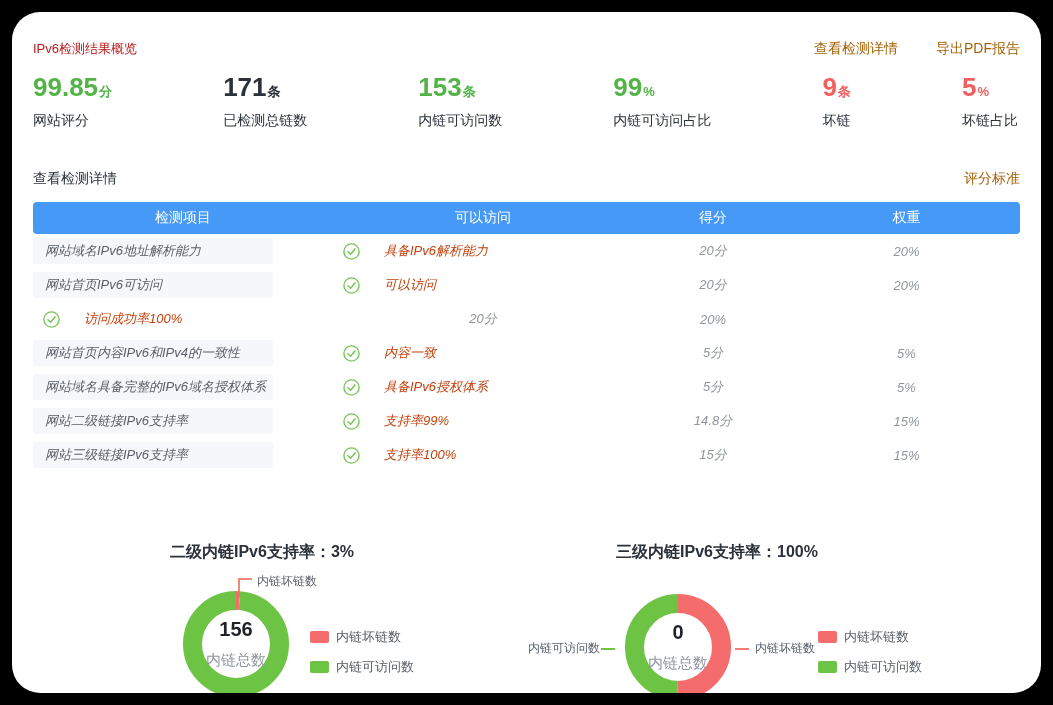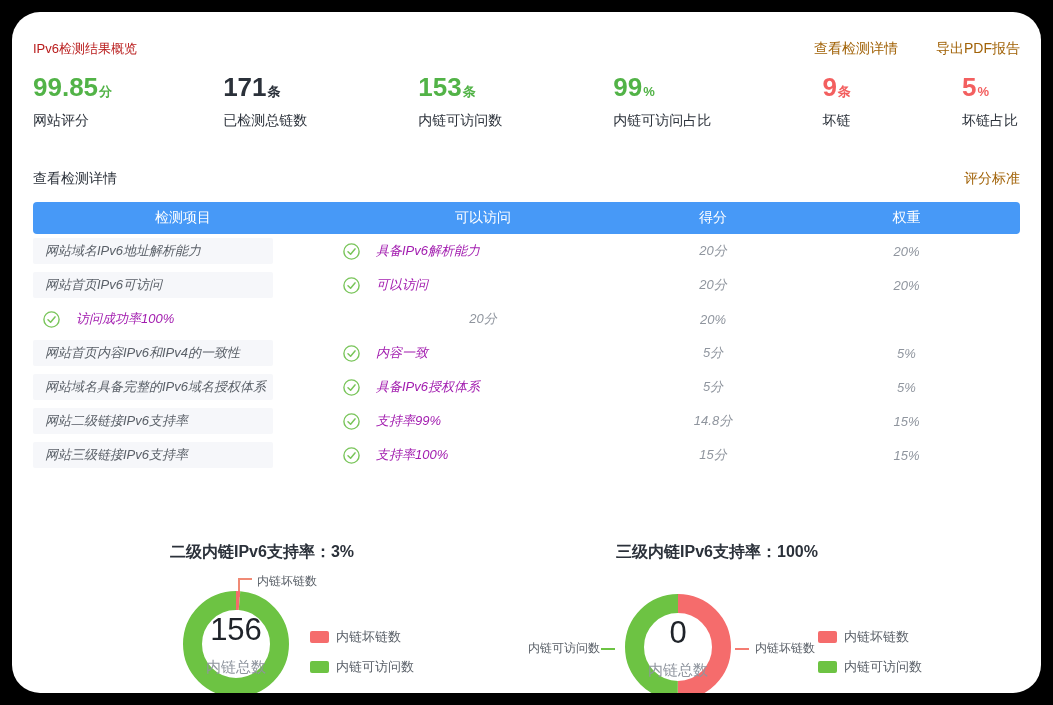--- a/index.html
+++ b/index.html
@@ -41,32 +41,32 @@
   .thead div { text-align:center; color:#fff; font-size:14px; }
   .trow {
     display:grid; grid-template-columns:300px 300px 160px 1fr;
     height:34px; align-items:center;font-style:italic;
   }
   .c1-bg {
     width:240px; height:26px; background:#f6f7fa; border-radius:2px;
     display:flex; align-items:center; padding-left:12px;
     font-size:13px; color:#5a6068;
   }
-  .c2 { display:flex; align-items:center; gap:16px; padding-left:10px; font-size:13px; color:#a21caf; }
+  .c2 { display:flex; align-items:center; gap:24px; padding-left:10px; font-size:13px; color:#c2410c; }
   .c3,.c4 { text-align:center; font-size:13px; color:#8f959e; }
   .check { width:17px; height:17px; display:inline-flex; }
   
   .charts { position:relative; height:243px; margin-top:0; }
   .chart-title { position:absolute; width:280px; text-align:center; font-size:16px; font-weight:bold; color:#2b313a; }
   .donut { position:absolute; width:112px; height:112px; }
   .donut-center {
     position:absolute; width:112px; height:112px;
     display:flex; flex-direction:column; align-items:center; justify-content:center;
   }
-  .donut-center .cv { font-size:31px; font-weight:400; color:#1f2329; }
+  .donut-center .cv { font-size:20px; font-weight:700; color:#1f2329; }
   .donut-center .cl { font-size:15px; color:#8f959e; margin-top:10px;font-family:Liberation Serif, serif; }
   .callout-label { position:absolute; font-size:12px; color:#5a6068; white-space:nowrap; }
   .elbow-tl { position:absolute; width:14px; height:19px; border-left:2px solid #f08a75; border-top:2px solid #f08a75; }
   .hline { position:absolute; width:14px; height:0; border-top:2px solid; }
   .hline.g { border-color:#6dc343; }
   .hline.r { border-color:#f47c72; }
   .legend { position:absolute; display:flex; flex-direction:column; gap:12px; }
   .legend-item { display:flex; align-items:center; gap:7px; cursor:pointer; }
   .swatch { width:19px; height:12px; border-radius:2px; display:inline-block; }
   .legend-item span.lt { font-size:13px; color:#5a6068; }

